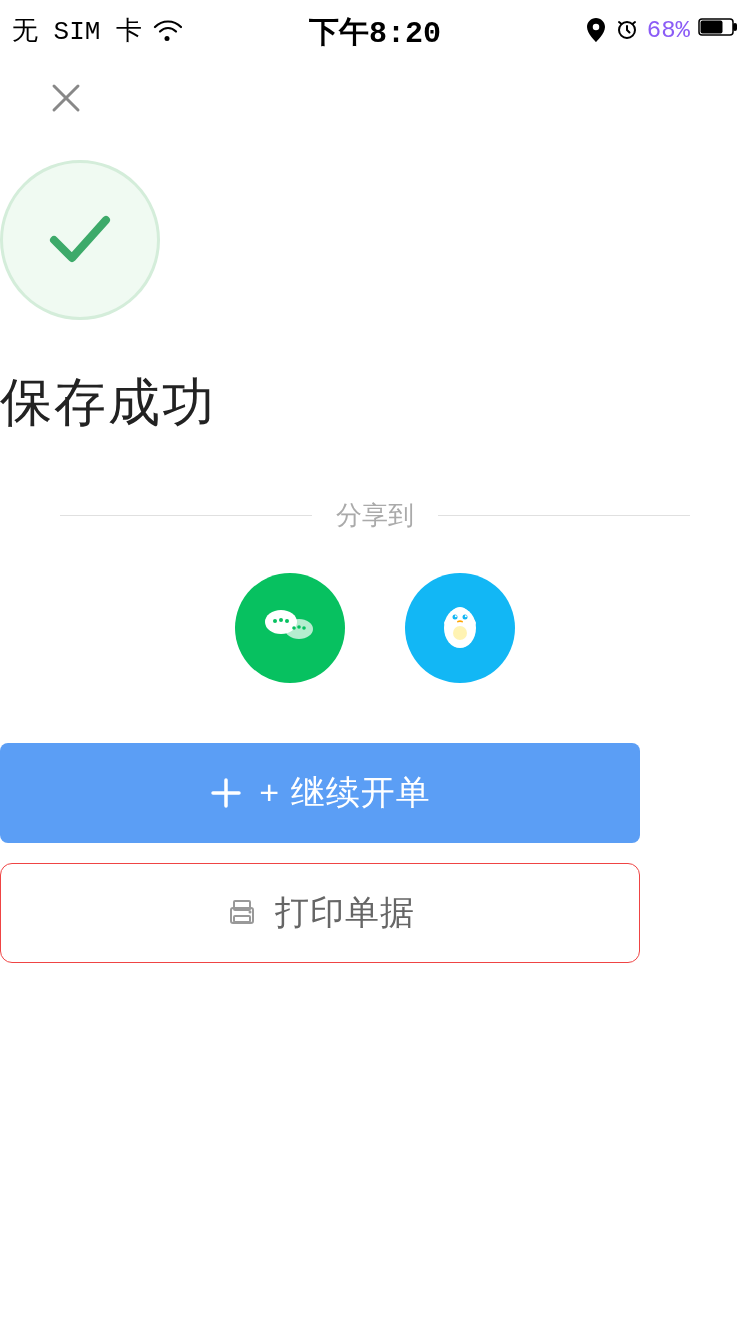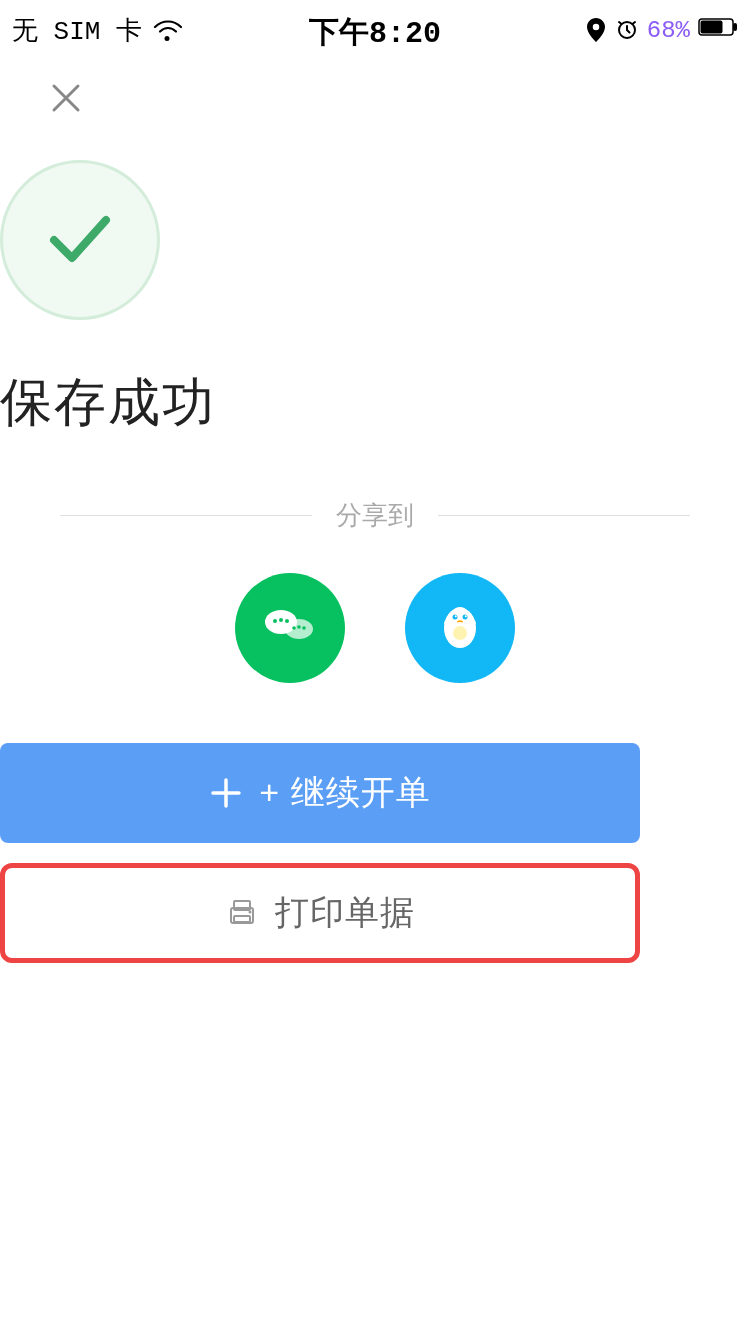--- a/index.html
+++ b/index.html
@@ -197,21 +197,21 @@
       gap: 16px;
       cursor: pointer;
       letter-spacing: 1px;
     }
 
     .btn-secondary {
       width: 100%;
       height: 100px;
       border-radius: 12px;
       background: #ffffff;
-      border: 5px solid #ef4444;
+      border: 1px solid #ef4444;
       color: #666666;
       font-size: 34px;
       font-weight: 400;
       display: flex;
       align-items: center;
       justify-content: center;
       gap: 16px;
       cursor: pointer;
       letter-spacing: 1px;
     }

